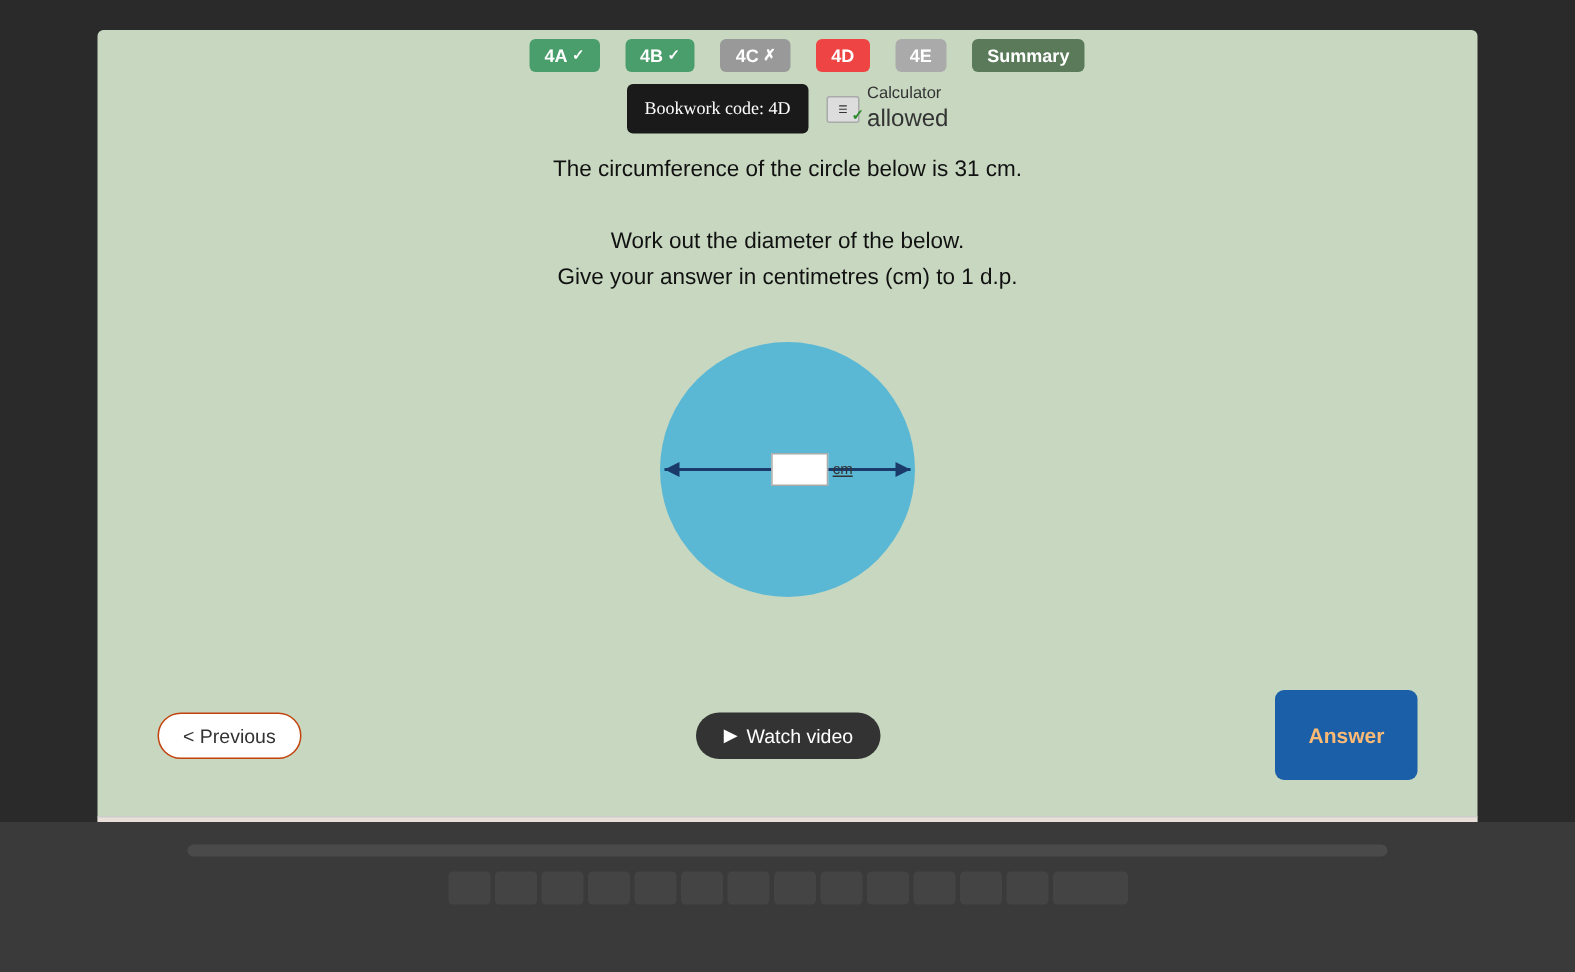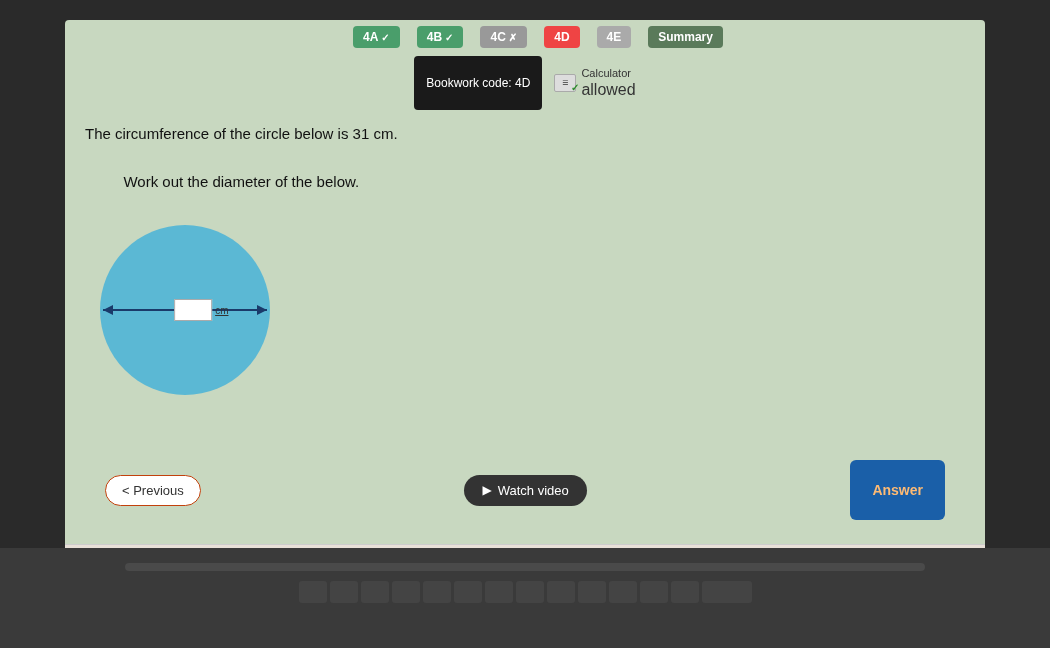--- a/index.html
+++ b/index.html
@@ -72,23 +72,24 @@
     .bookwork-bar {
       display: flex;
       align-items: center;
       gap: 12px;
       margin-top: 8px;
     }
 
     .bookwork-code {
       background: #1a1a1a;
       color: white;
-      padding: 20px 12px;
+      padding: 9px 12px;
       border-radius: 4px;
       font-size: 12px;
+      font-family: Liberation Serif, serif;
     }
 
     .calculator-allowed {
       display: flex;
       align-items: center;
       gap: 5px;
       font-size: 11px;
       color: #333;
     }
 
@@ -112,21 +113,21 @@
       right: -4px;
       color: #2a8a2a;
       font-size: 10px;
       font-weight: bold;
     }
 
     
     .main-content {
       display: flex;
       flex-direction: column;
-      align-items: flex-start;
+      align-items: center;
       flex: 1;
       padding: 12px 20px;
       width: 100%;
     }
 
     .question-text {
       text-align: center;
       font-size: 15px;
       color: #111;
       line-height: 1.6;
@@ -326,20 +327,21 @@
         </div>
       </div>
     </div>
 
     <div class="main-content">
 
       <div class="question-text">
         <div>The circumference of the circle below is 31 cm.</div>
         <br>
         <div>Work out the diameter of the below.</div>
+        <div>Give your answer in centimetres (cm) to 1 d.p.</div>
       </div>
 
       <div class="circle-container">
         <svg class="circle-svg" viewBox="0 0 200 200">
 
           <circle cx="100" cy="100" r="85" fill="#5bb8d4"></circle>
 
           <line x1="18" y1="100" x2="182" y2="100" stroke="#1a3a6a" stroke-width="2"></line>
 
           <polygon points="18,100 28,95 28,105" fill="#1a3a6a"></polygon>

